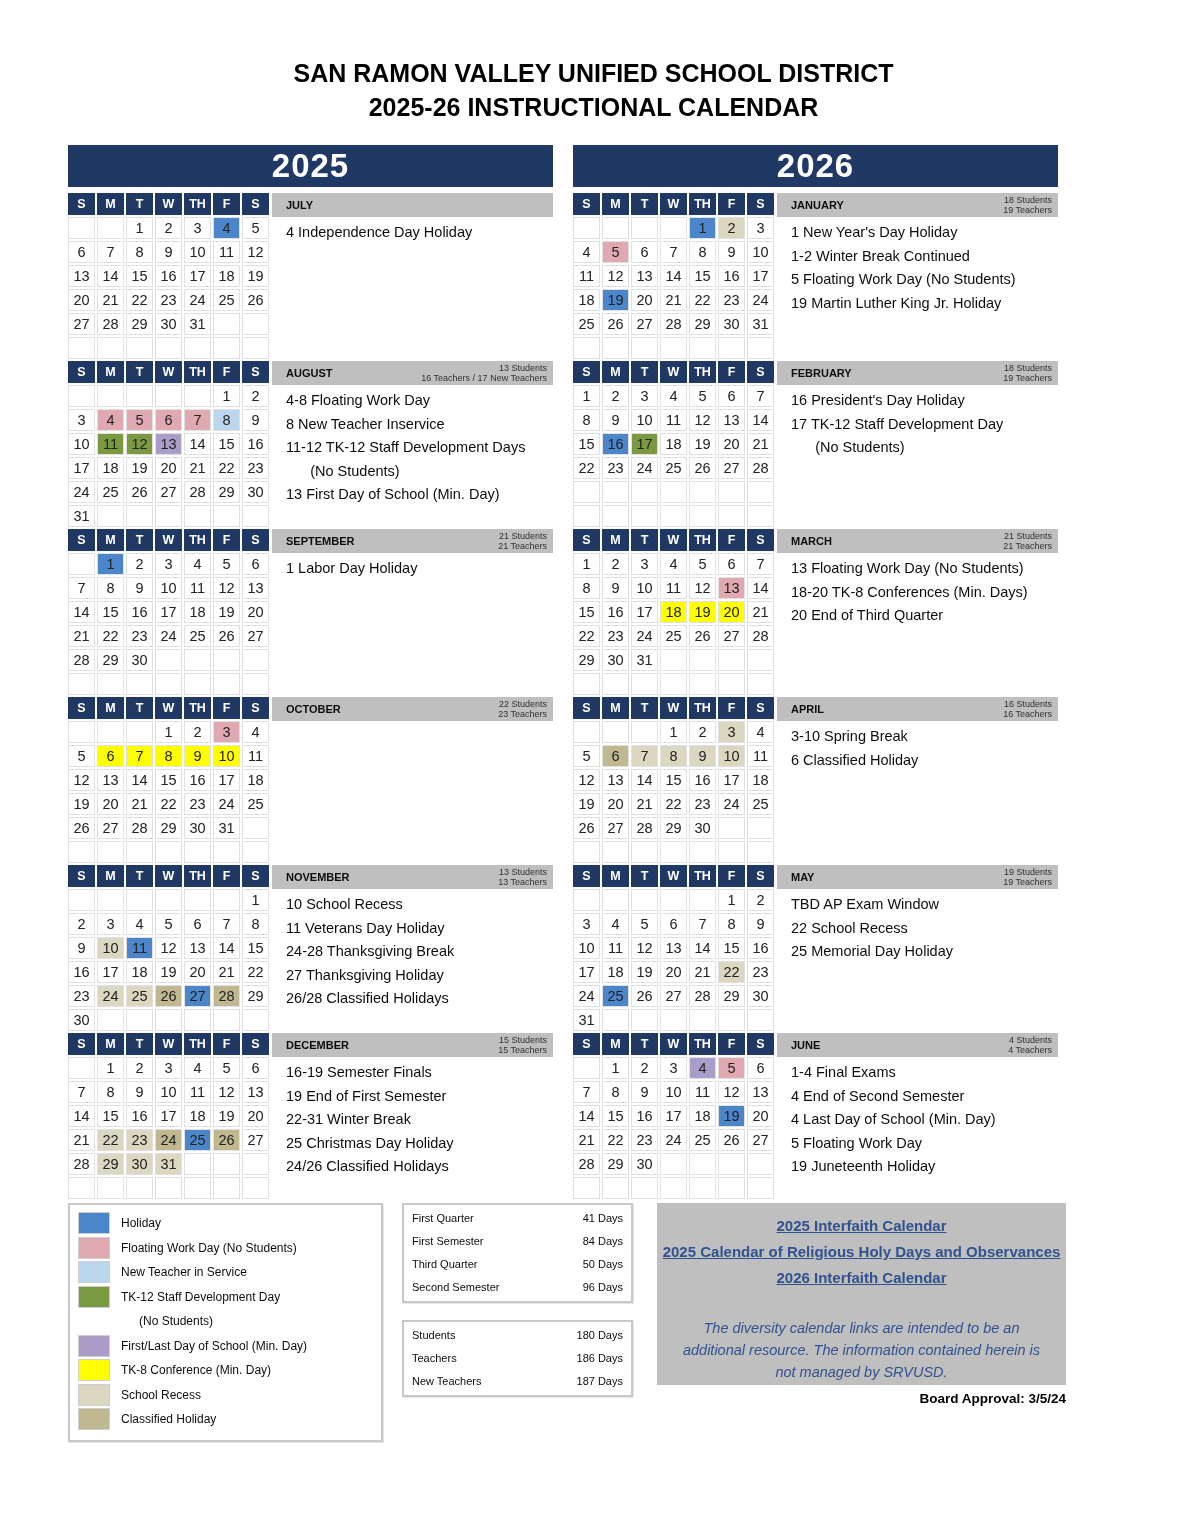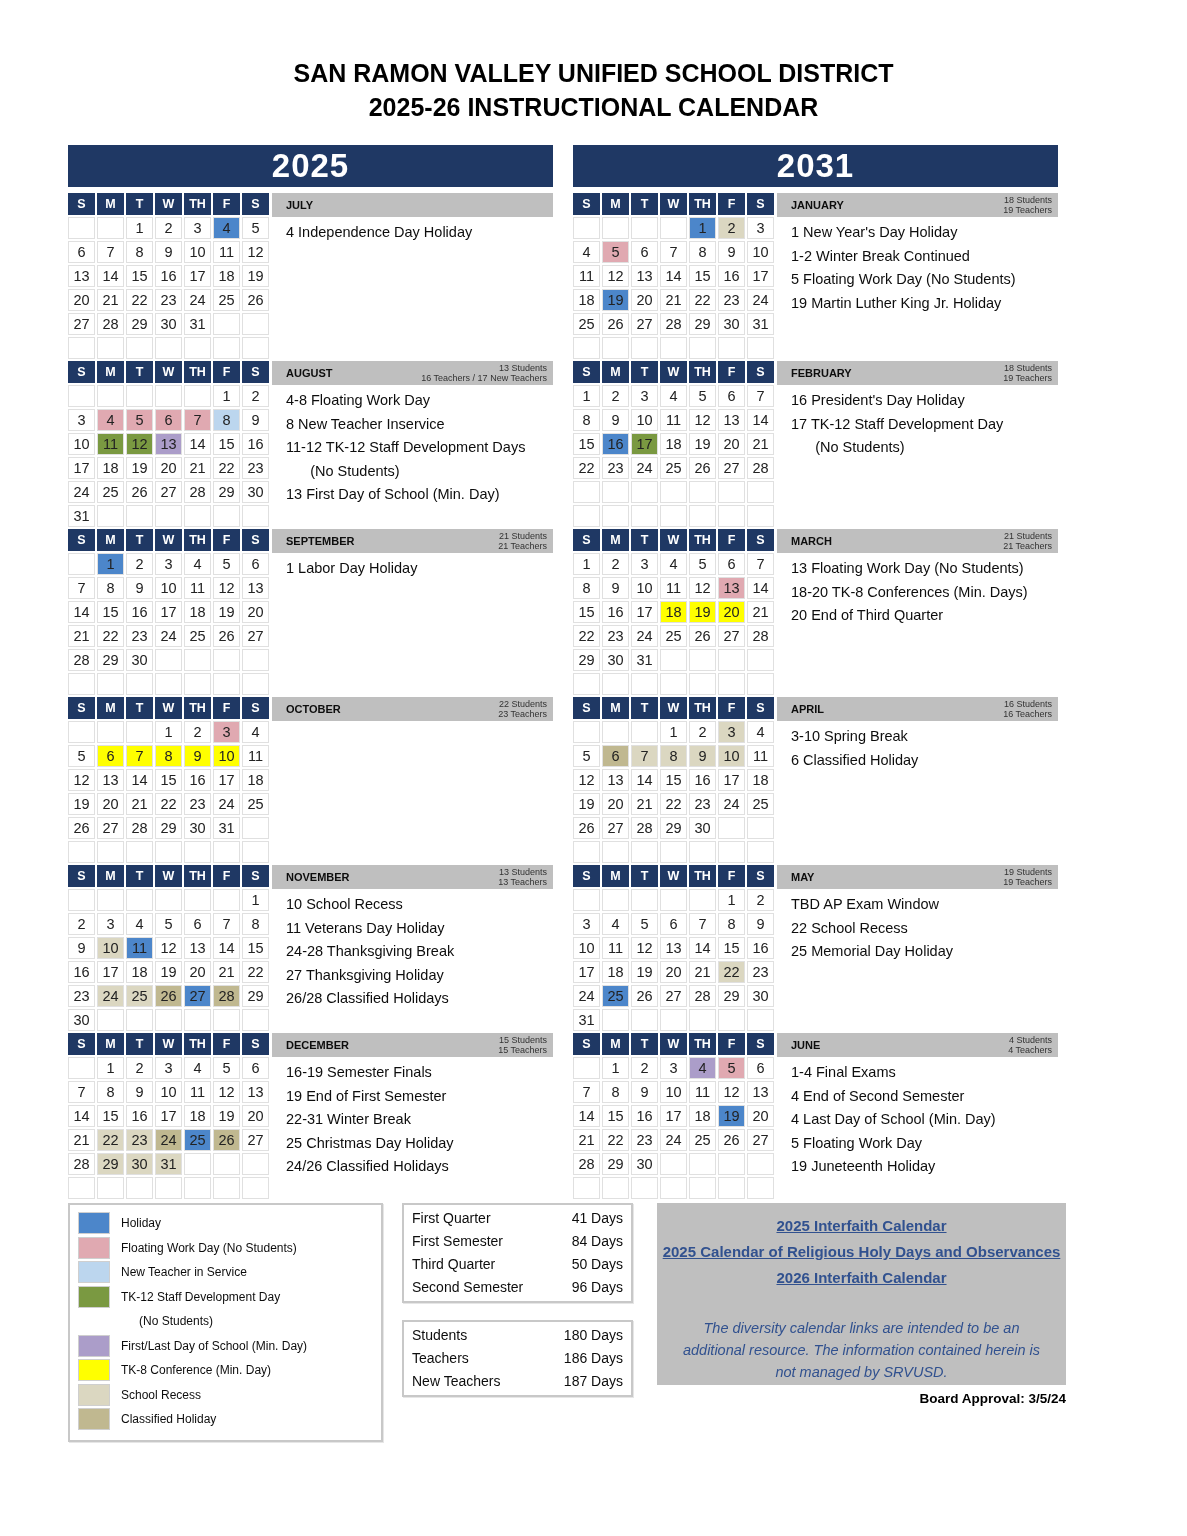--- a/index.html
+++ b/index.html
@@ -20,21 +20,21 @@
   .counts{text-align:right;font-size:9px;line-height:10px;color:#333;}
   .notes{padding:4px 0 0 14px;font-size:14.5px;line-height:23.5px;color:#0d0d0d;white-space:pre-wrap;}
   .bottom{position:absolute;left:68px;top:1203px;width:998px;height:215px;}
   .legend-box{position:absolute;left:0;top:0;width:297px;background:#fff;border:2px solid #C8C8C8;padding:6px 6px 8px 8px;box-shadow:1px 1px 0 #e6e6e6;}
   .legend-item{display:flex;align-items:center;height:24.5px;}
   .legend-chip{width:30px;height:20px;flex:none;margin-right:11px;border:1px solid #cfcfcf;}
   .legend-chip.none{background:transparent;border:none;}
   .legend-label{font-size:12px;color:#0d0d0d;white-space:nowrap;}
   .legend-sub{padding-left:20px;}
   .mini-table{position:absolute;left:334px;width:211px;background:#fff;border:2px solid #C8C8C8;padding:2px 8px;box-shadow:1px 1px 0 #e6e6e6;}
-  .mini-row{display:flex;justify-content:space-between;font-size:14px;line-height:23px;color:#0d0d0d;text-align:center;}
+  .mini-row{display:flex;justify-content:space-between;font-size:11px;line-height:23px;color:#0d0d0d;text-align:center;}
   .links-box{position:absolute;left:589px;top:0;width:409px;height:182px;background:#BFBFBF;padding-top:10px;box-sizing:border-box;}
   .cal-link{display:block;text-align:center;font-size:15px;line-height:26px;color:#31518F;text-decoration:underline;font-weight:bold;}
   .diversity-note{margin:26px auto 0;width:370px;text-align:center;font-style:italic;font-size:14.5px;line-height:22px;color:#31518F;}
   .board-approval{position:absolute;right:0;top:188px;font-weight:bold;font-size:13.5px;color:#000;}
 </style>
 </head>
 <body>
 
 <div class="title-wrap">
   <div>SAN RAMON VALLEY UNIFIED SCHOOL DISTRICT</div>
@@ -437,21 +437,21 @@
             <div class="counts">
               <div>15 Students</div>
               <div>15 Teachers</div>
             </div>
           </div>
           <div class="notes"><div class="note">16-19 Semester Finals</div><div class="note">19 End of First Semester</div><div class="note">22-31 Winter Break</div><div class="note">25 Christmas Day Holiday</div><div class="note">24/26 Classified Holidays</div></div>
         </div>
       </div>
     </div>
   <div class="year-col" id="year-col-1">
-    <div class="year-banner">2031</div>
+    <div class="year-banner">2026</div>
   <div class="month-block">
         <div class="mb-left">
           <div class="dh-row">
             <div class="dh">S</div>
             <div class="dh">M</div>
             <div class="dh">T</div>
             <div class="dh">W</div>
             <div class="dh">TH</div>
             <div class="dh">F</div>
             <div class="dh">S</div>

